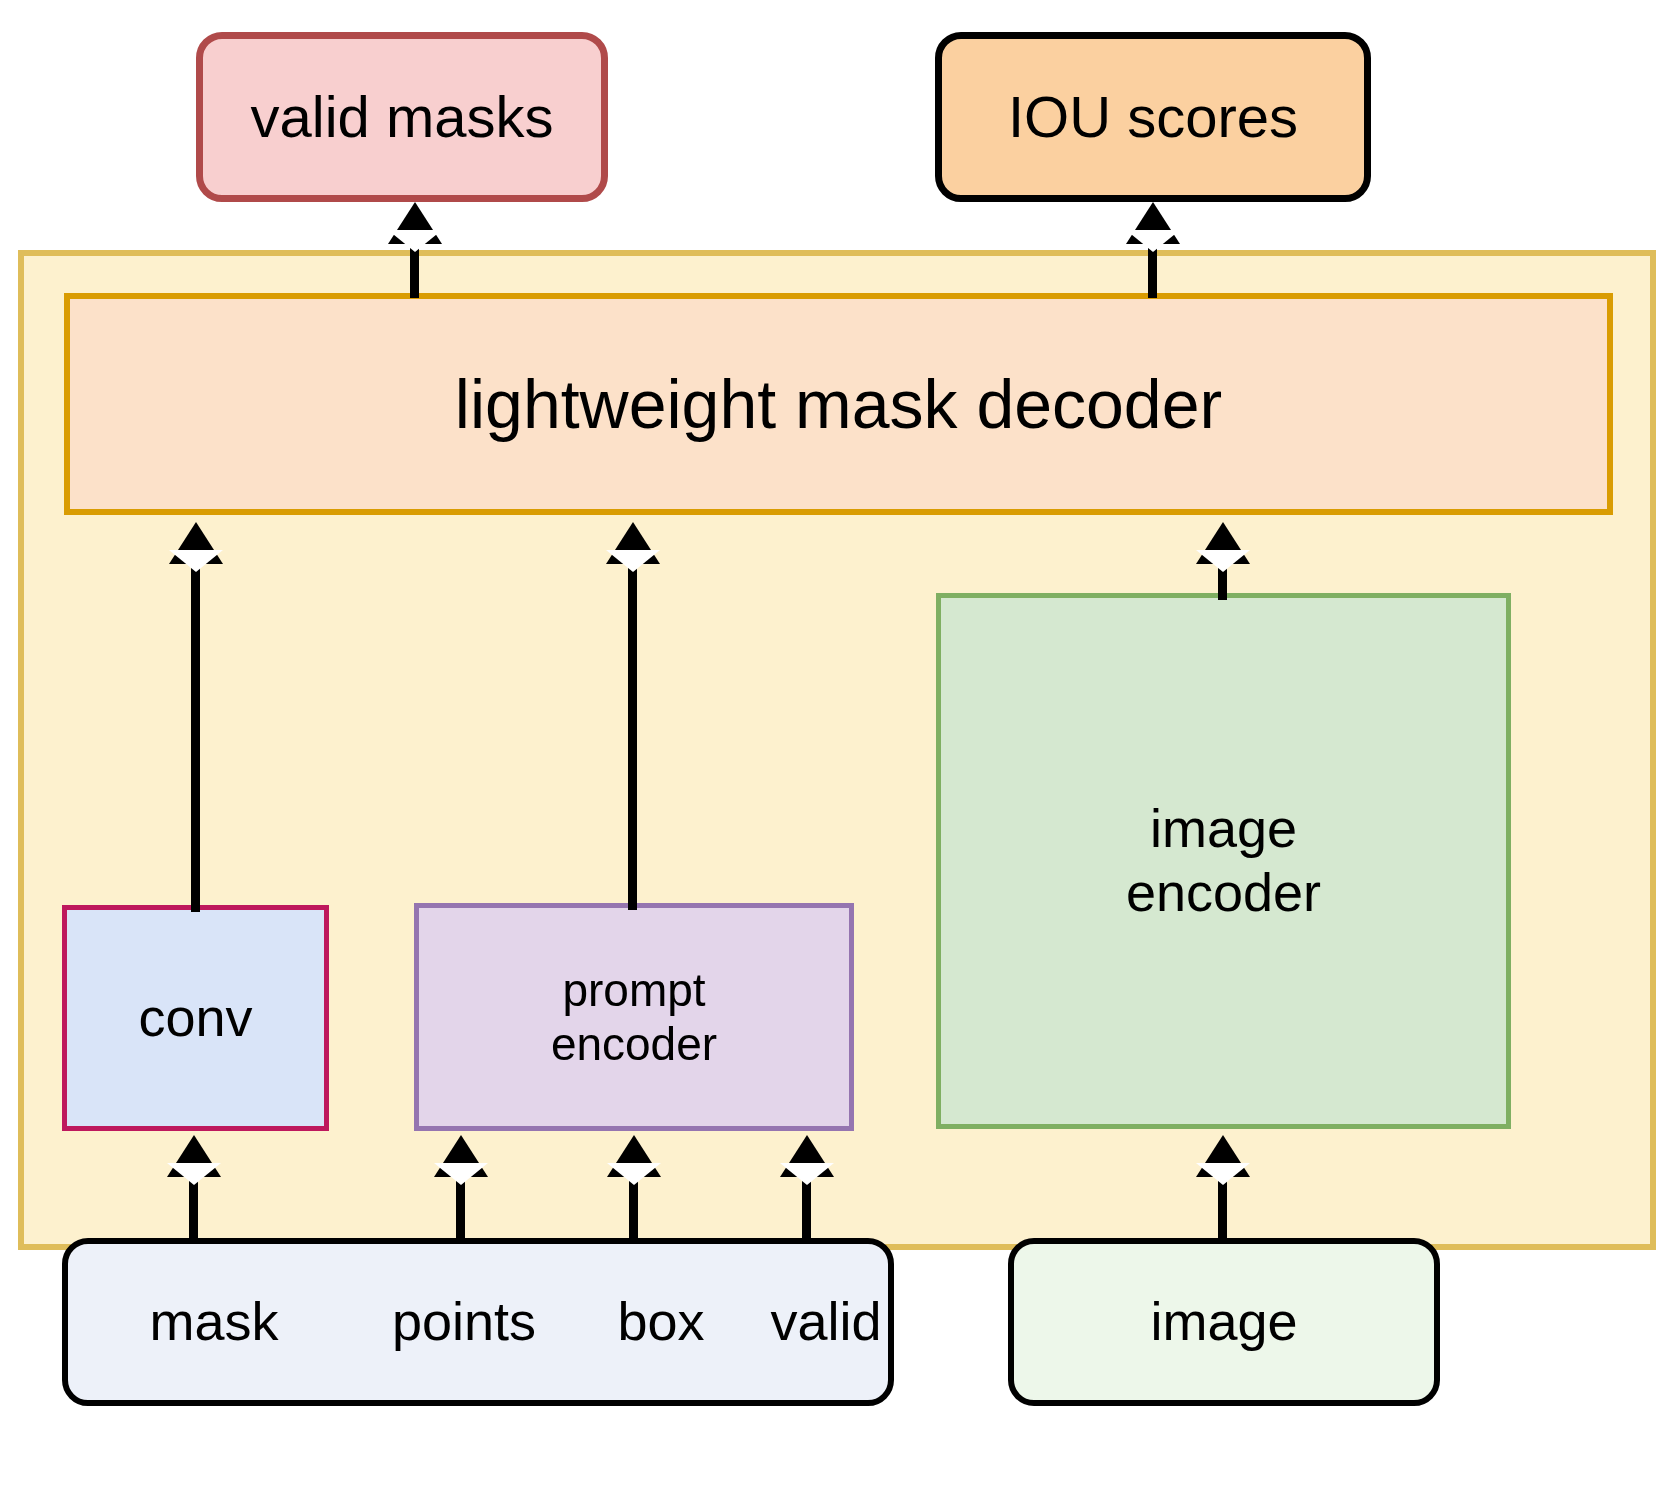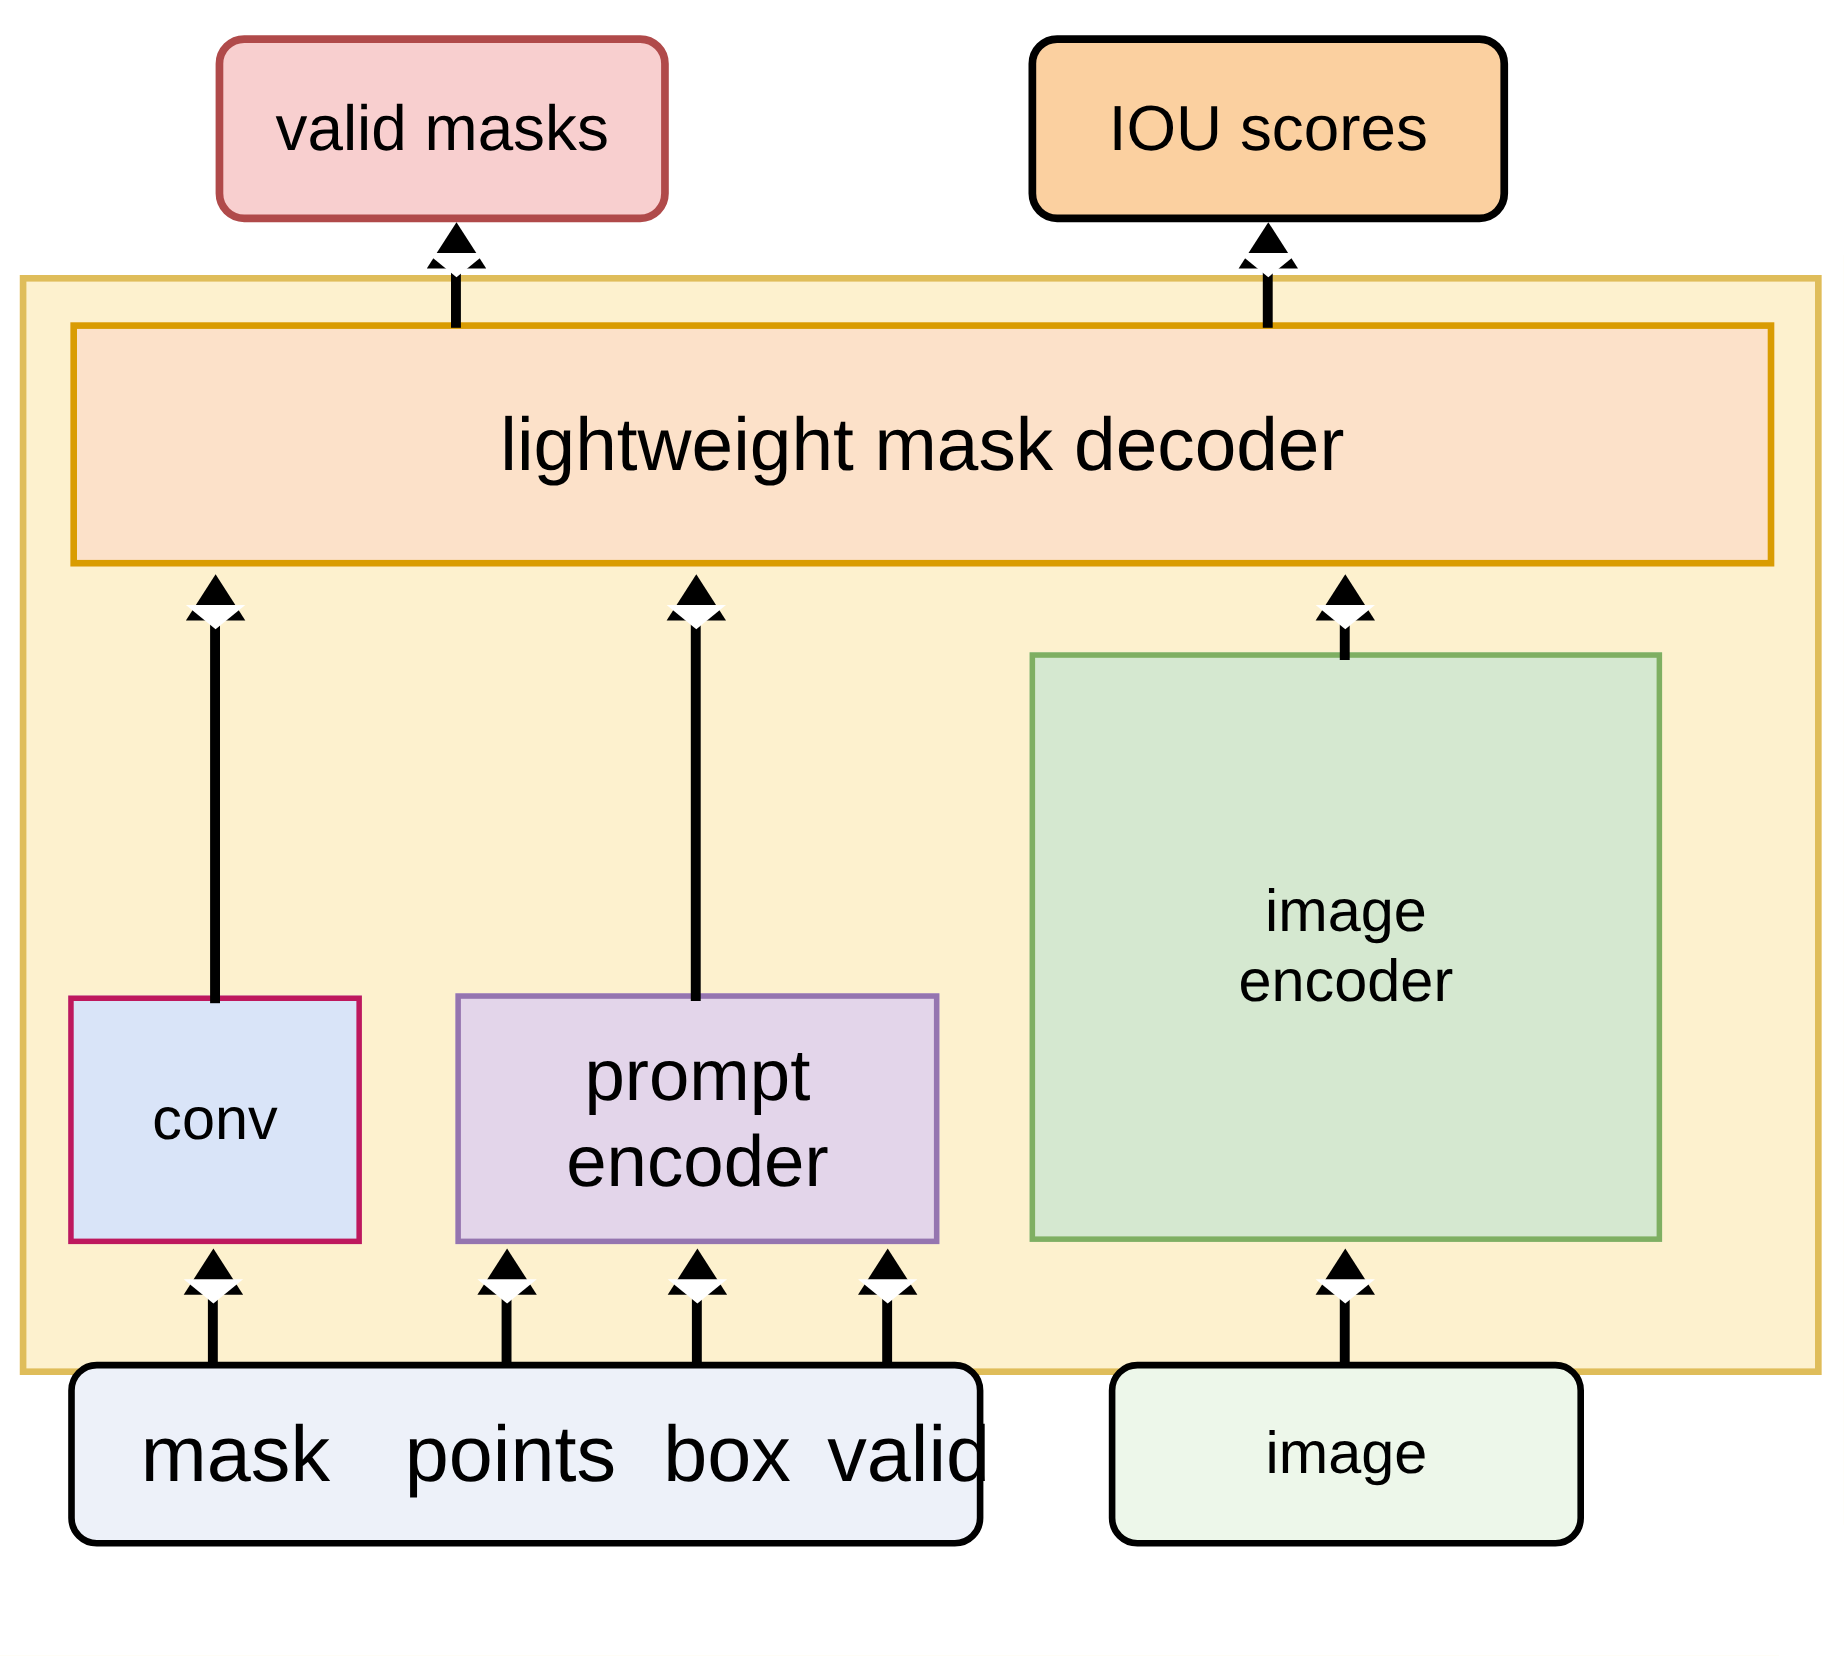--- a/index.html
+++ b/index.html
@@ -67,39 +67,39 @@
     background: #d9e4f8;
     border: 5px solid #be185d;
     font-size: 54px;
   }
 
   
   .box-prompt-encoder {
     left: 414px; top: 903px; width: 440px; height: 228px;
     background: #e3d5ea;
     border: 5px solid #9575b0;
-    font-size: 66px;
+    font-size: 46px;
   }
 
   
   .box-image-encoder {
     left: 936px; top: 593px; width: 575px; height: 536px;
     background: #d5e8d0;
     border: 5px solid #7faf62;
     font-size: 54px;
   }
 
   
   .chip-prompt-inputs {
     left: 62px; top: 1238px; width: 832px; height: 168px;
     background: #edf1f9;
     border: 6px solid #000000;
     border-radius: 26px;
     justify-content: flex-start;
-    font-size: 72px;
+    font-size: 54px;
   }
   .chip-prompt-inputs .slot {
     position: absolute;
     top: 0; bottom: 0;
     display: flex;
     align-items: center;
     justify-content: center;
   }
   .slot-mask   { left: 36px;  width: 220px; }
   .slot-points { left: 292px; width: 208px; }

